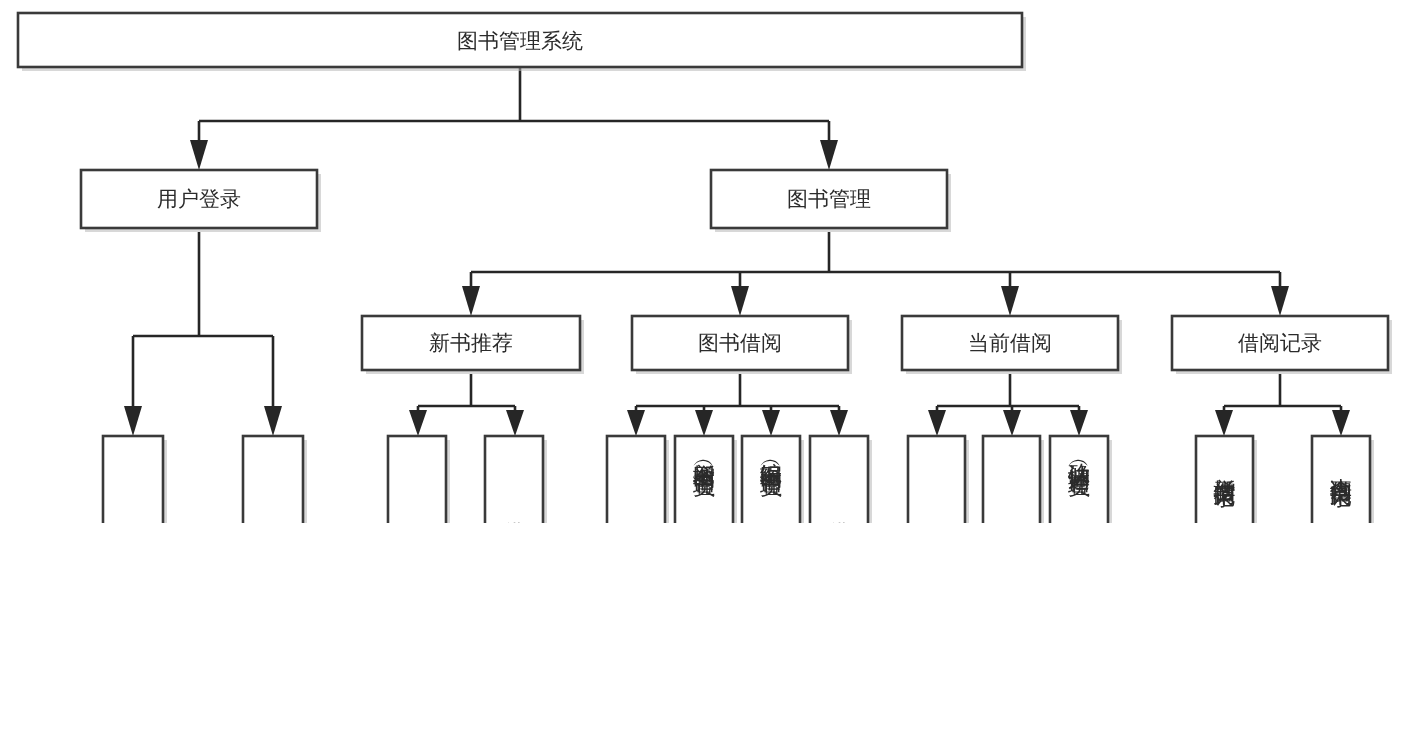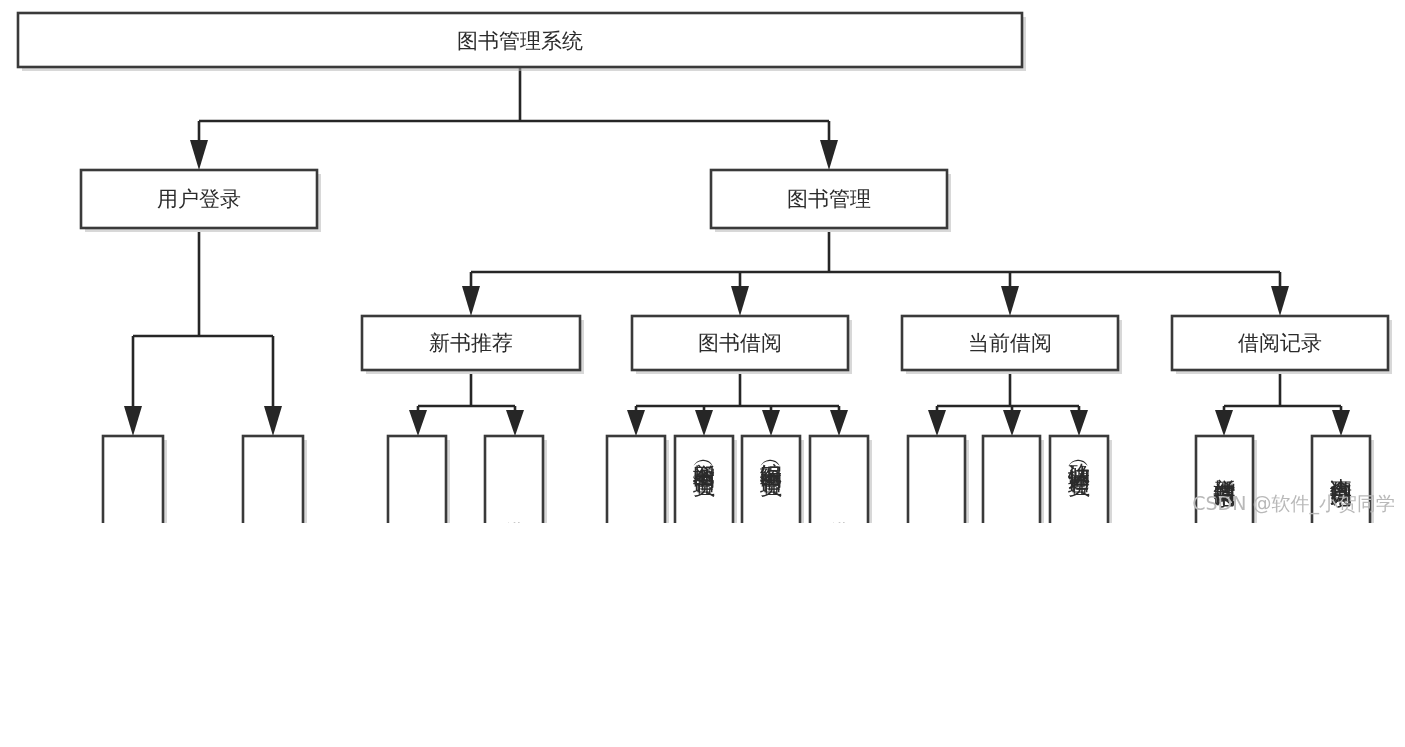--- a/index.html
+++ b/index.html
@@ -285,15 +285,14 @@
   <div class="leaf-label-wrap" style="left:1050px; top:445px; width:58px;">
     <span class="leaf-label">确认归还（管理员）</span>
   </div>
   <div class="leaf-label-wrap" style="left:1196px; top:460px; width:57px;">
     <span class="leaf-label">新增借阅记录</span>
   </div>
   <div class="leaf-label-wrap" style="left:1312px; top:460px; width:58px;">
     <span class="leaf-label">查询借阅记录</span>
   </div>
 
-  <div class="watermark">CSDN @软件_小贺同学</div>
 
 </div>
 
 </body></html>

